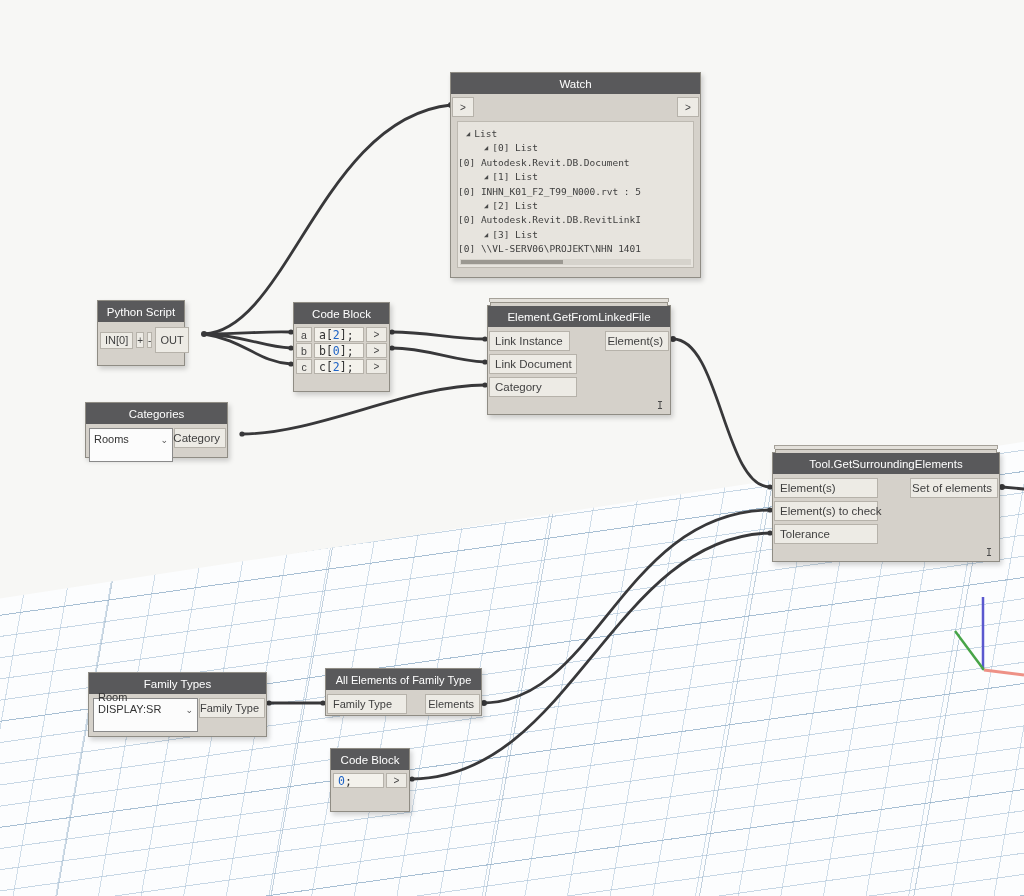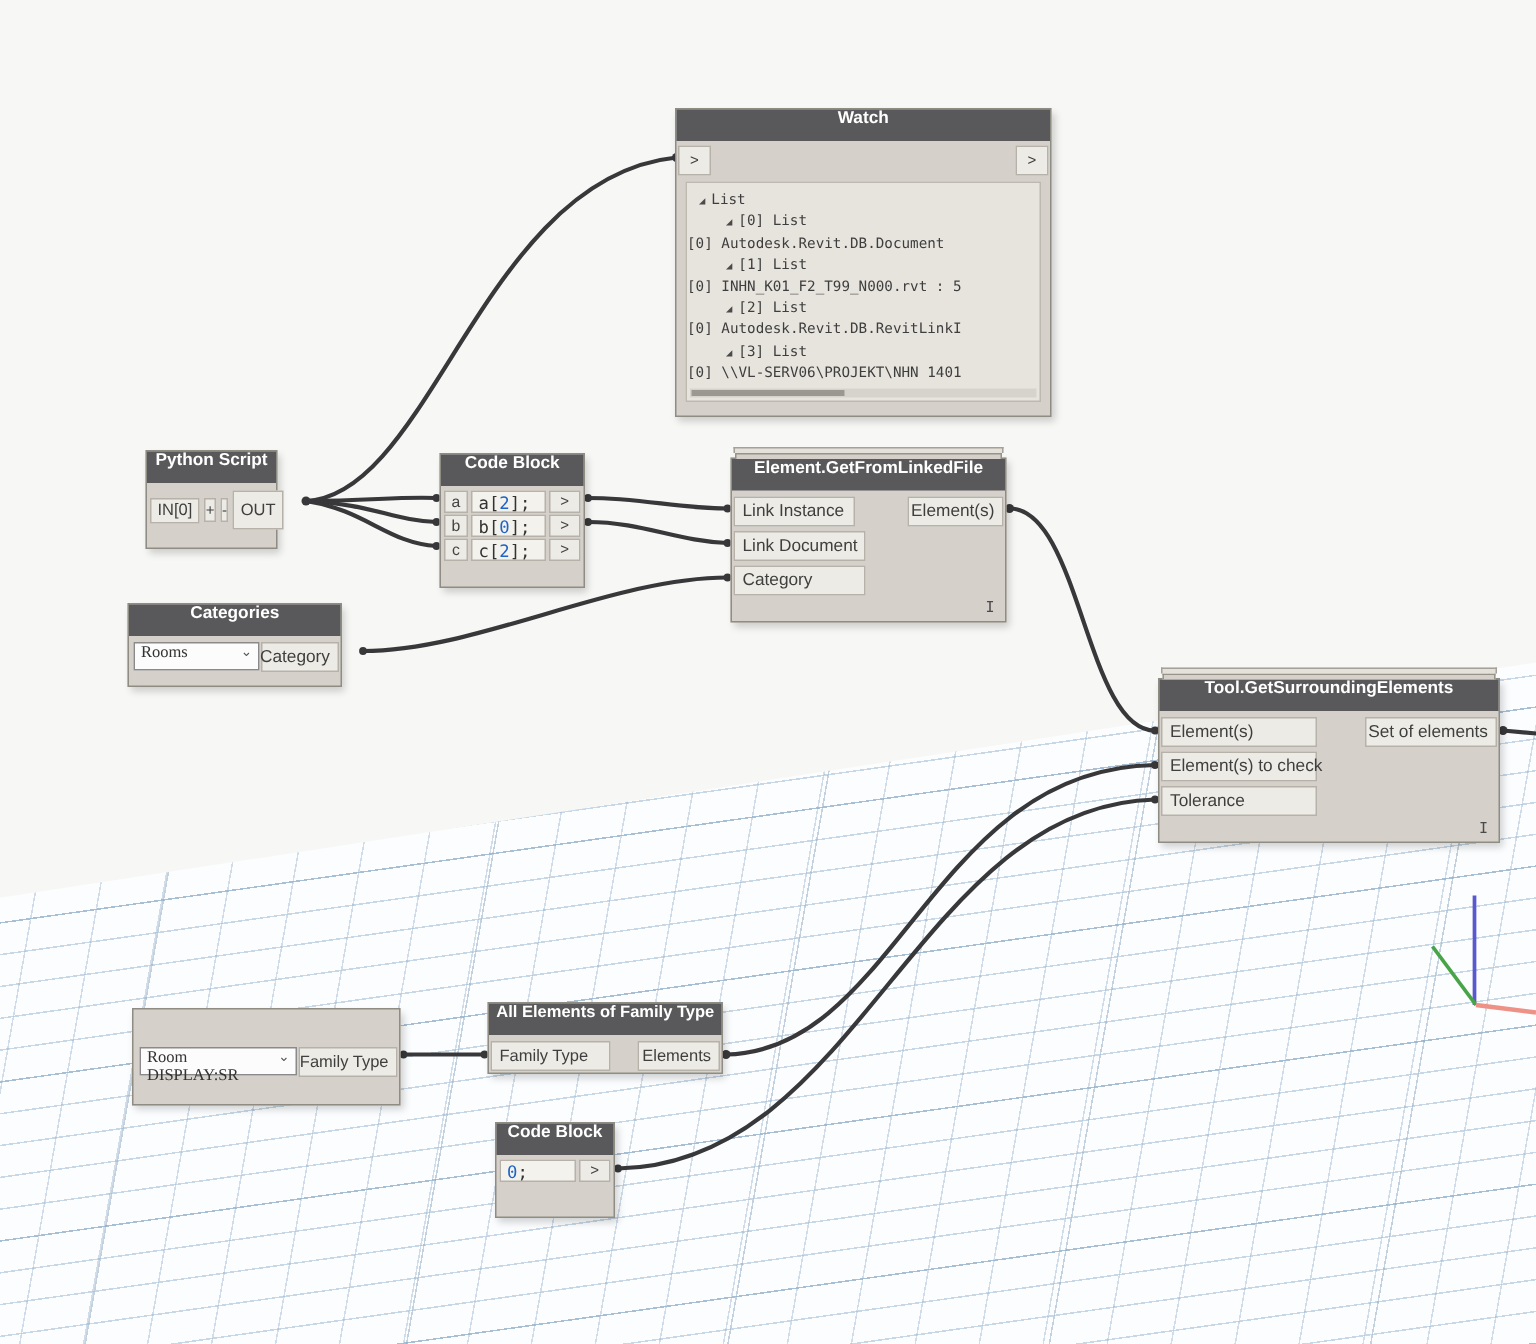--- a/index.html
+++ b/index.html
@@ -12,22 +12,22 @@
       repeating-linear-gradient(352deg, rgba(148,178,204,.50) 0 1px, transparent 1px 21px),
       repeating-linear-gradient(100deg, rgba(148,178,204,.42) 0 1px, transparent 1px 42px),
       repeating-linear-gradient(352deg, rgba(110,145,175,.45) 0 1px, transparent 1px 105px),
       repeating-linear-gradient(100deg, rgba(110,145,175,.40) 0 1px, transparent 1px 211px);}
   
   #wires{position:absolute;left:0;top:0;z-index:2;}
   #wires path{fill:none;stroke:#38383a;stroke-width:2.8;stroke-linecap:round;}
   
   .node{position:absolute;z-index:3;background:#d5d1ca;border:1px solid #8f8c84;
         box-shadow:2px 3px 5px rgba(0,0,0,.18);box-sizing:border-box;}
-  .hdr{height:21px;background:#59595b;color:#fff;font-weight:bold;font-size:11.5px;
-       display:flex;align-items:flex-start;justify-content:center;white-space:nowrap;overflow:hidden;}
+  .hdr{height:21px;background:#59595b;color:#fff;font-weight:normal;font-size:11.5px;
+       display:flex;align-items:center;justify-content:center;white-space:nowrap;overflow:hidden;}
   .stack::before{content:"";position:absolute;left:2px;right:2px;top:-4px;height:4px;
        background:#d5d1ca;border:1px solid #979389;border-bottom:none;box-sizing:border-box;}
   .stack::after{content:"";position:absolute;left:1px;right:1px;top:-8px;height:4px;
        background:#e4e1db;border:1px solid #a5a199;border-bottom:none;box-sizing:border-box;}
   .port{background:#edebe5;border:1px solid #b6b2aa;font-size:11.5px;color:#3f3f3f;
         box-sizing:border-box;display:flex;align-items:center;white-space:nowrap;}
   .inport{position:absolute;left:1px;padding:0 5px;height:20px;}
   .outport{position:absolute;right:1px;padding:0 5px;height:20px;justify-content:flex-end;}
   .mono{font-family:"DejaVu Sans Mono",monospace;}
   .lace{position:absolute;right:7px;bottom:3px;font-size:10px;color:#4a4a4a;
@@ -43,21 +43,21 @@
   .tinyport{position:absolute;top:24px;width:22px;height:20px;font-size:10px;justify-content:center;}
   
   .cbrow{position:absolute;display:flex;gap:2px;left:2px;right:2px;}
   .cbcell{border:1px solid #b6b2aa;box-sizing:border-box;display:flex;align-items:center;height:15px;}
   .cbin{width:16px;background:#edebe5;font-size:10.5px;color:#444;justify-content:center;}
   .cbcode{flex:1;background:#f4f2ec;font-size:11.5px;color:#333;padding-left:4px;}
   .cbout{width:21px;background:#edebe5;font-size:10px;color:#444;justify-content:center;}
   .num{color:#1e63c5;}
   
   .dd{position:absolute;height:19px;background:#fcfcfc;border:1px solid #8a8a8a;box-sizing:border-box;
-      display:flex;align-items:flex-start;justify-content:space-between;padding:0 4px;font-size:11px;color:#333;font-family:Liberation Serif, serif;}
+      display:flex;align-items:flex-end;justify-content:space-between;padding:16px 4px;font-size:11px;color:#333;}
   .chev{font-size:9px;color:#555;margin-left:4px;}
   
   .pybtn{width:15px;height:16px;background:#edebe5;border:1px solid #b6b2aa;box-sizing:border-box;
       display:flex;align-items:center;justify-content:center;font-size:10px;color:#444;}
   
   #bubble{position:absolute;left:763px;top:566px;width:249px;height:25px;background:#fefefe;
       border:1px solid #c6c6c6;box-shadow:1px 2px 3px rgba(0,0,0,.12);z-index:3;box-sizing:border-box;
       display:flex;align-items:center;}
   #bubble span{font-family:"DejaVu Sans Mono",monospace;font-size:11px;color:#4f4f4f;padding-left:10px;}
 </style>
@@ -251,20 +251,23 @@
         <span>Tolerance</span>
       </div>
     <div class="port outport" style="top:25px;width:88px;">
         <span>Set of elements</span>
       </div>
     <div class="lace">I</div>
   </div>
 
 
   <div class="node" style="left:88px;top:672px;width:179px;height:65px;">
+    <div class="hdr">
+        <span>Family Types</span>
+      </div>
     <div class="dd" style="left:4px;top:25px;width:105px;">
       <span style="overflow:hidden;">Room DISPLAY:SR</span>
       <span class="chev">⌄</span>
     </div>
     <div class="port outport" style="top:25px;width:66px;font-size:11px;">
         <span>Family Type</span>
       </div>
   </div>
 
   <div class="node" style="left:325px;top:668px;width:157px;height:48px;">

